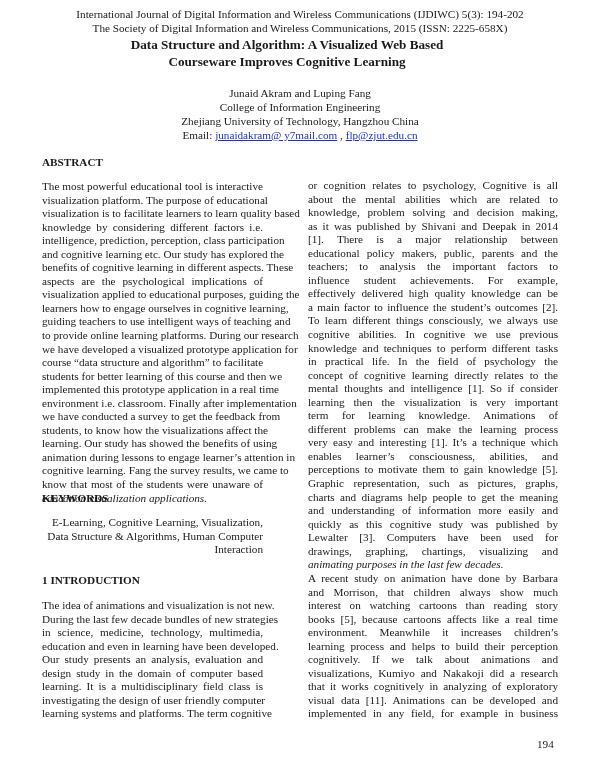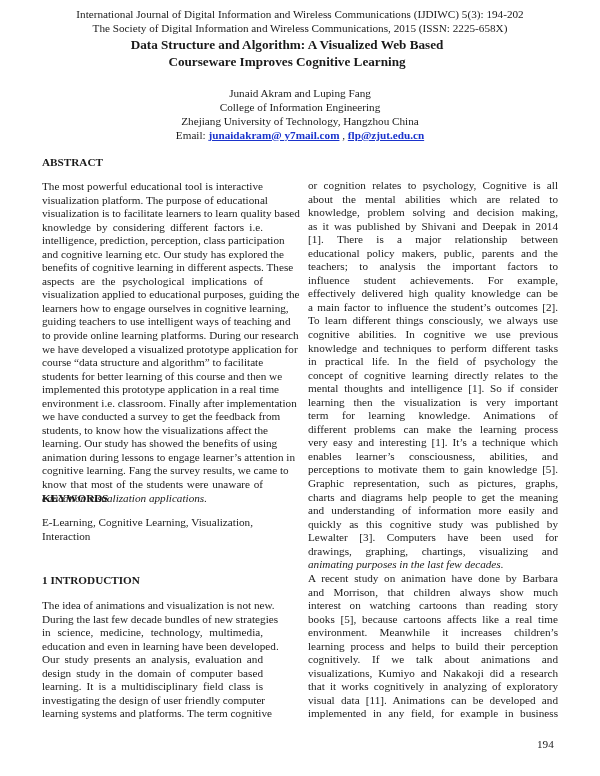--- a/index.html
+++ b/index.html
@@ -13,26 +13,26 @@
     font-size: 11.2px; line-height: 14px; white-space: nowrap;
   }
   .title {
     position: absolute; left: 0; width: 574px; text-align: center;
     font-weight: bold; font-size: 13.2px; line-height: 16px; white-space: nowrap;
   }
   .affil {
     position: absolute; left: 0; width: 600px; text-align: center;
     font-size: 11.2px; line-height: 14px; white-space: nowrap;
   }
-  .email-link { color: #1a33cc; text-decoration: underline; font-weight: bold; }
+  .email-link { color: #1a33cc; text-decoration: underline; }
   .heading {
     position: absolute; font-weight: bold; font-size: 11.2px; line-height: 14px;
     white-space: nowrap;
   }
-  .col-left { position: absolute; left: 42px; width: 221px; }
+  .col-left { position: absolute; left: 42px; width: 221px; text-align: right; }
   .col-right { position: absolute; left: 308px; width: 250px; }
   .para {
     font-size: 11.2px; line-height: 13.55px; text-align: justify;
     text-align-last: left; margin: 0;
   }
   .para .ln { display: block; text-align: justify; text-align-last: justify; white-space: nowrap; }
   .para .ln.last { text-align-last: left; font-style: italic; }
   .kw { font-size: 11.2px; line-height: 13.6px; }
   .kw .ln { display: block; white-space: nowrap; }
   .page-num {
@@ -79,20 +79,21 @@
     <span class="ln">learning. Our study has showed the benefits of using</span>
     <span class="ln">animation during lessons to engage learner’s attention in</span>
     <span class="ln">cognitive learning. Fang the survey results, we came to</span>
     <span class="ln">know that most of the students were unaware of</span>
     <span class="ln last">education visualization applications.</span>
   </div>
 
 <div class="heading" style="left:42px; top:491px">KEYWORDS</div>
 <div class="col-left kw" style="top:516px" id="keywords-body">
     <span class="ln">E-Learning, Cognitive Learning, Visualization,</span>
+    <span class="ln">Data Structure &amp; Algorithms, Human Computer</span>
     <span class="ln">Interaction</span>
   </div>
 
 <div class="heading" style="left:42px; top:573px">1 INTRODUCTION</div>
 <div class="col-left para" style="top:599px" id="intro-left">
     <span class="ln">The idea of animations and visualization is not new.</span>
     <span class="ln">During the last few decade bundles of new strategies</span>
     <span class="ln">in science, medicine, technology, multimedia,</span>
     <span class="ln">education and even in learning have been developed.</span>
     <span class="ln">Our study presents an analysis, evaluation and</span>

